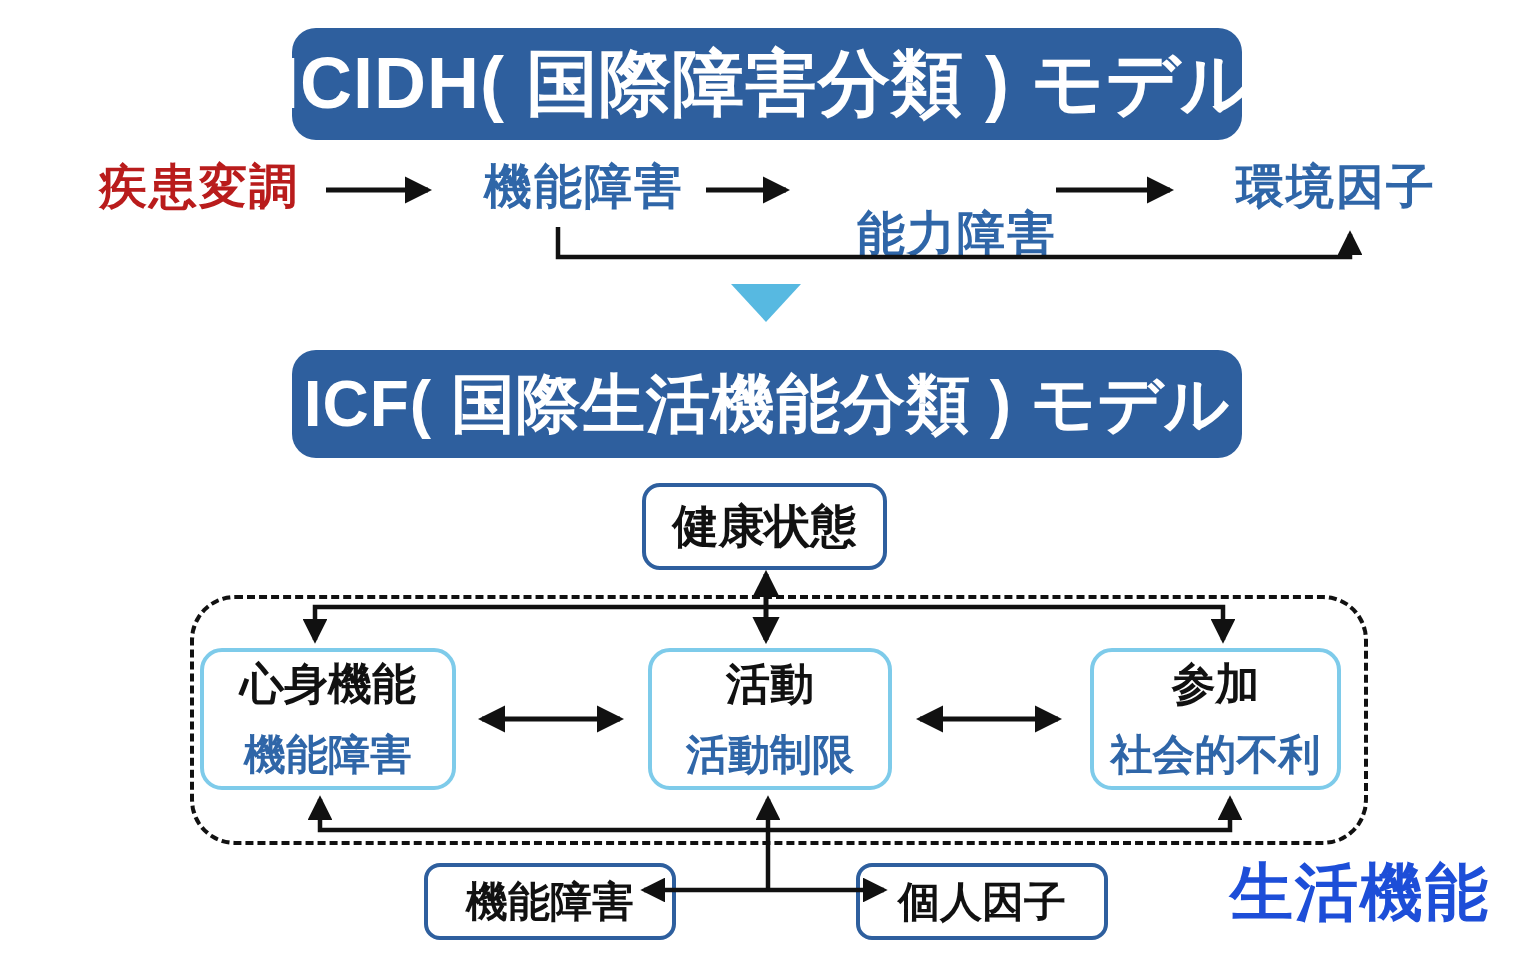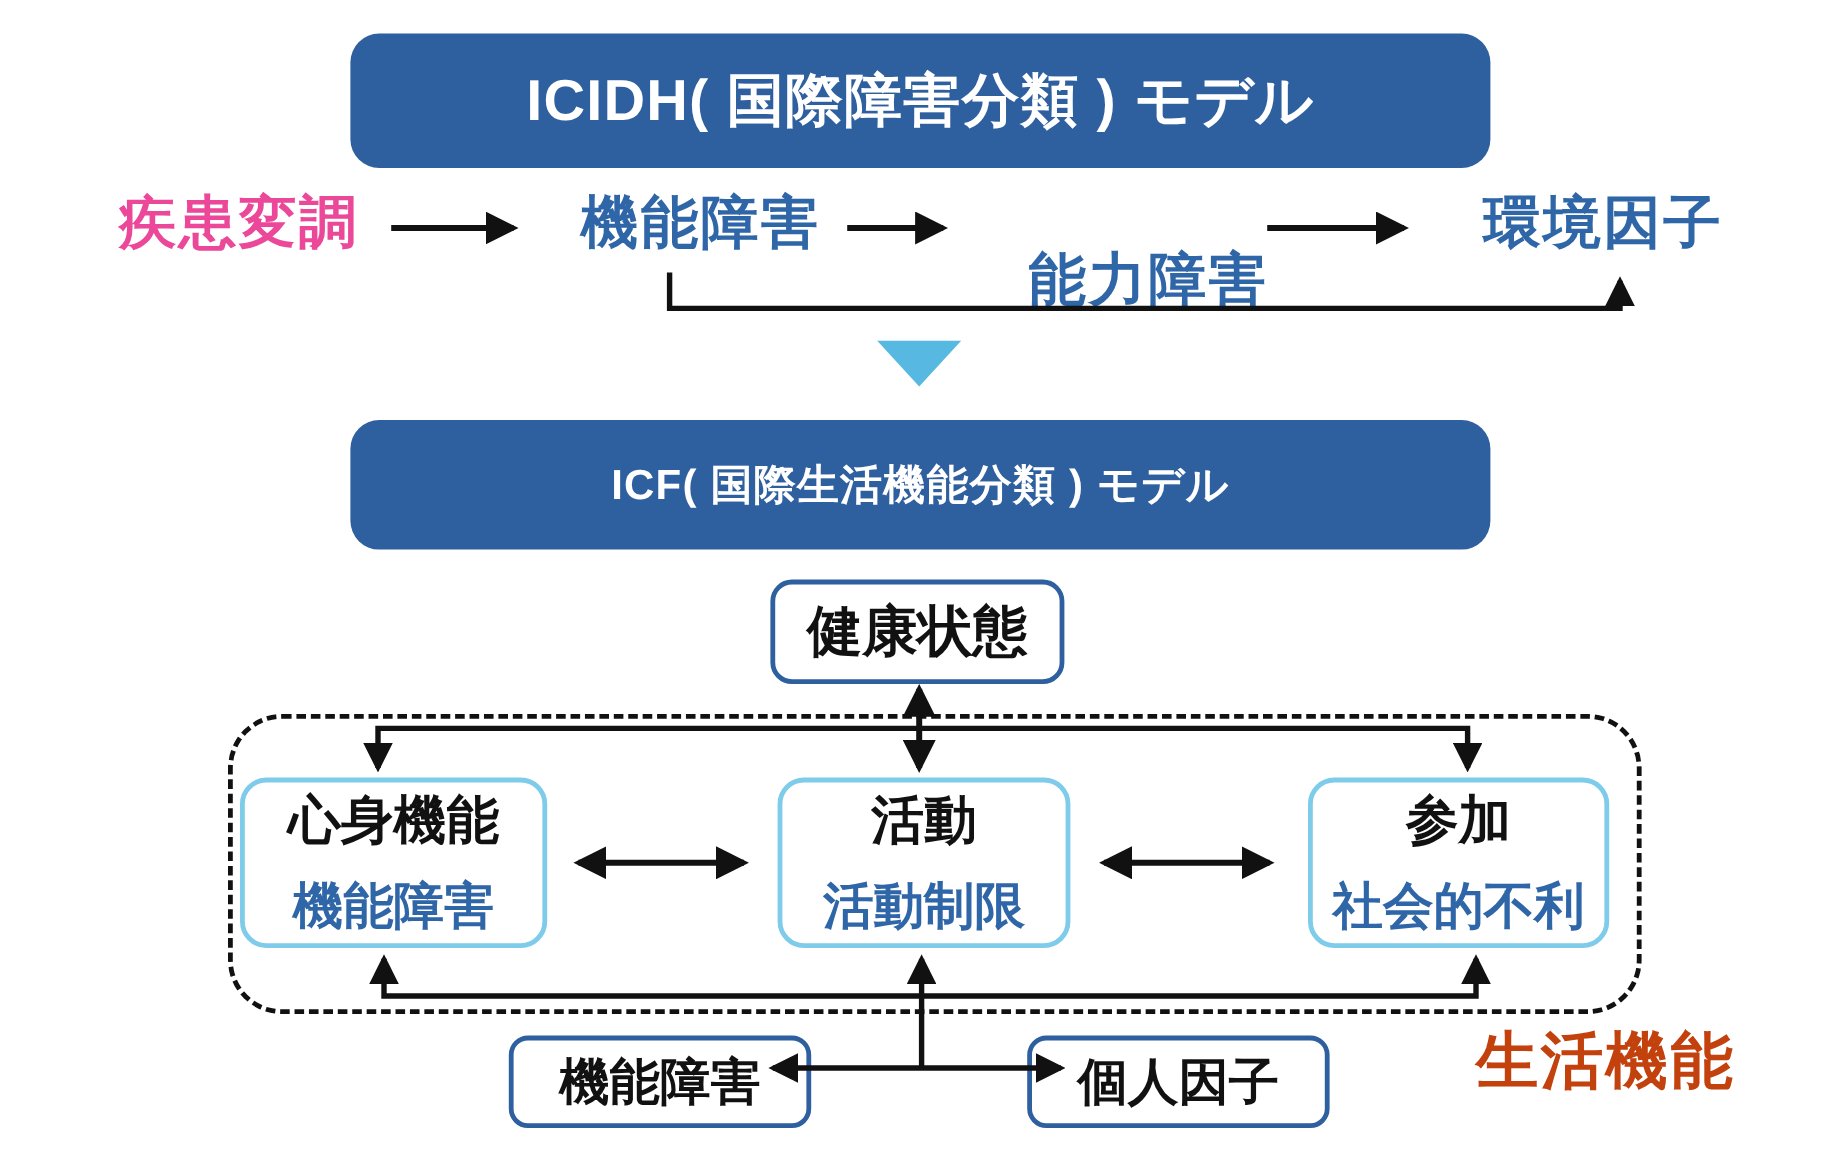--- a/index.html
+++ b/index.html
@@ -6,28 +6,28 @@
   #canvas{
     position:relative;width:1536px;height:966px;background:#ffffff;
     font-family:"Liberation Sans",sans-serif;overflow:hidden;
     font-weight:bold;color:#111;
   }
   .banner{
     position:absolute;left:292px;width:950px;background:#2e5f9e;
     border-radius:24px;color:#ffffff;display:flex;align-items:center;
     justify-content:center;white-space:nowrap;letter-spacing:1px;
   }
-  #banner-icidh{top:28px;height:112px;font-size:48px;}
-  #banner-icf{top:350px;height:108px;font-size:35px;}
+  #banner-icidh{top:28px;height:112px;font-size:72px;}
+  #banner-icf{top:350px;height:108px;font-size:64px;}
   .flow-label{
     position:absolute;top:161px;transform:translateX(-50%);
     font-size:48px;line-height:1.1;white-space:nowrap;letter-spacing:2px;
   }
   .blue-text{color:#2f66a8;}
-  .black-text{color:#ec4899;}
+  .black-text{color:#b91c1c;}
   .rbox{
     position:absolute;background:#ffffff;box-sizing:border-box;
     display:flex;align-items:center;justify-content:center;
     flex-direction:column;white-space:nowrap;
   }
   .dark-border{border:4px solid #2e5f9e;border-radius:18px;}
   #health-box{left:642px;top:483px;width:245px;height:87px;font-size:46px;}
   .domain-box{
     top:648px;height:142px;border:4px solid #7ecbea;border-radius:22px;
     gap:28px;
@@ -39,21 +39,21 @@
   .domain-sub{font-size:42px;color:#2f66a8;line-height:1;}
   .factor-box{top:863px;width:252px;height:77px;font-size:42px;border-radius:16px;}
   #factor-env{left:424px;}
   #factor-per{left:856px;}
   #dashed-region{
     position:absolute;left:190px;top:595px;width:1178px;height:250px;
     border:4px dashed #111;border-radius:45px;box-sizing:border-box;
     background:transparent;
   }
   #life-function-label{
-    position:absolute;left:1230px;top:850px;font-size:52px;color:#c2410c;
+    position:absolute;left:1230px;top:850px;font-size:63px;color:#1d4ed8;
     white-space:nowrap;letter-spacing:2px;
   }
   #connector-layer{
     position:absolute;left:0;top:0;width:1536px;height:966px;
     pointer-events:none;z-index:5;
   }
   .rbox,.banner,.flow-label,#life-function-label{z-index:2;}
 </style>
 </head>
 <body>

